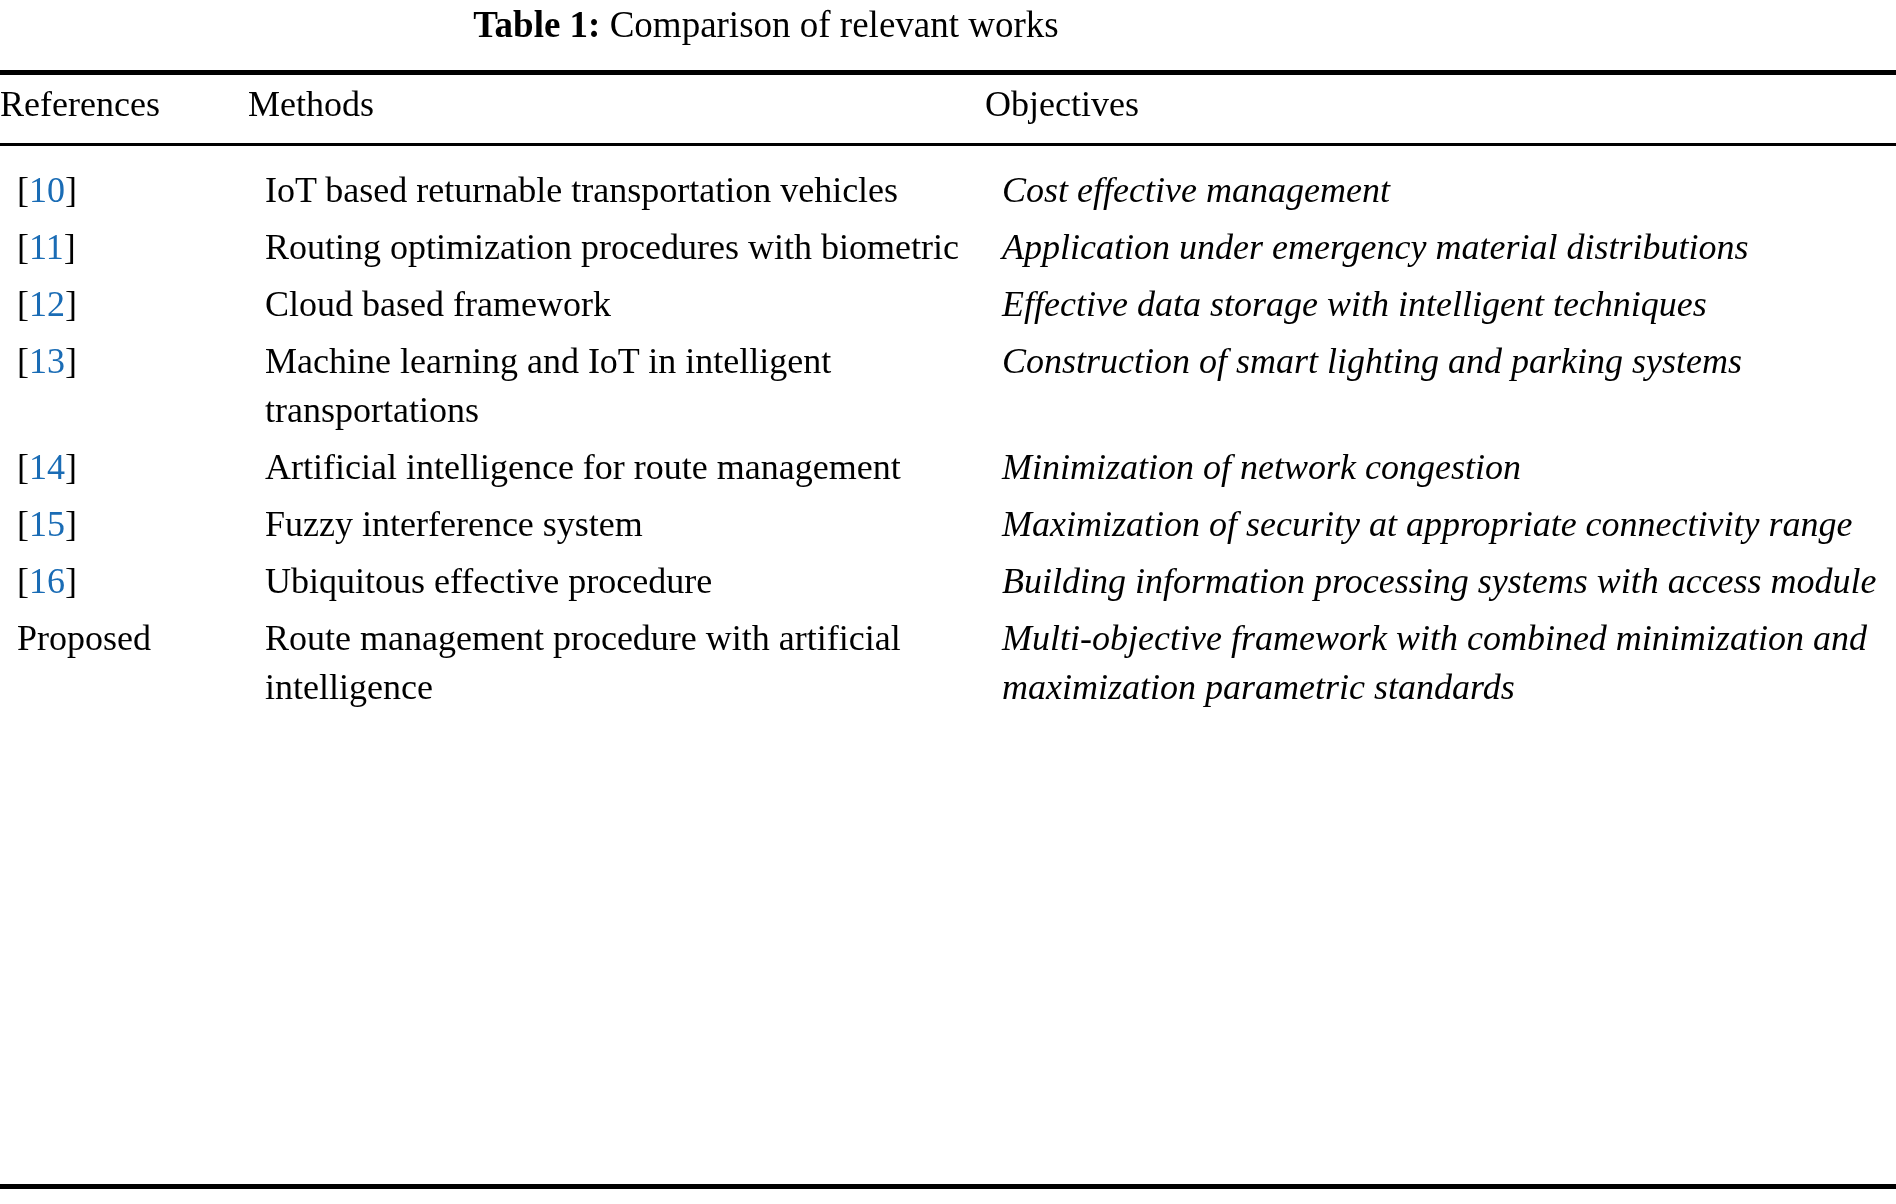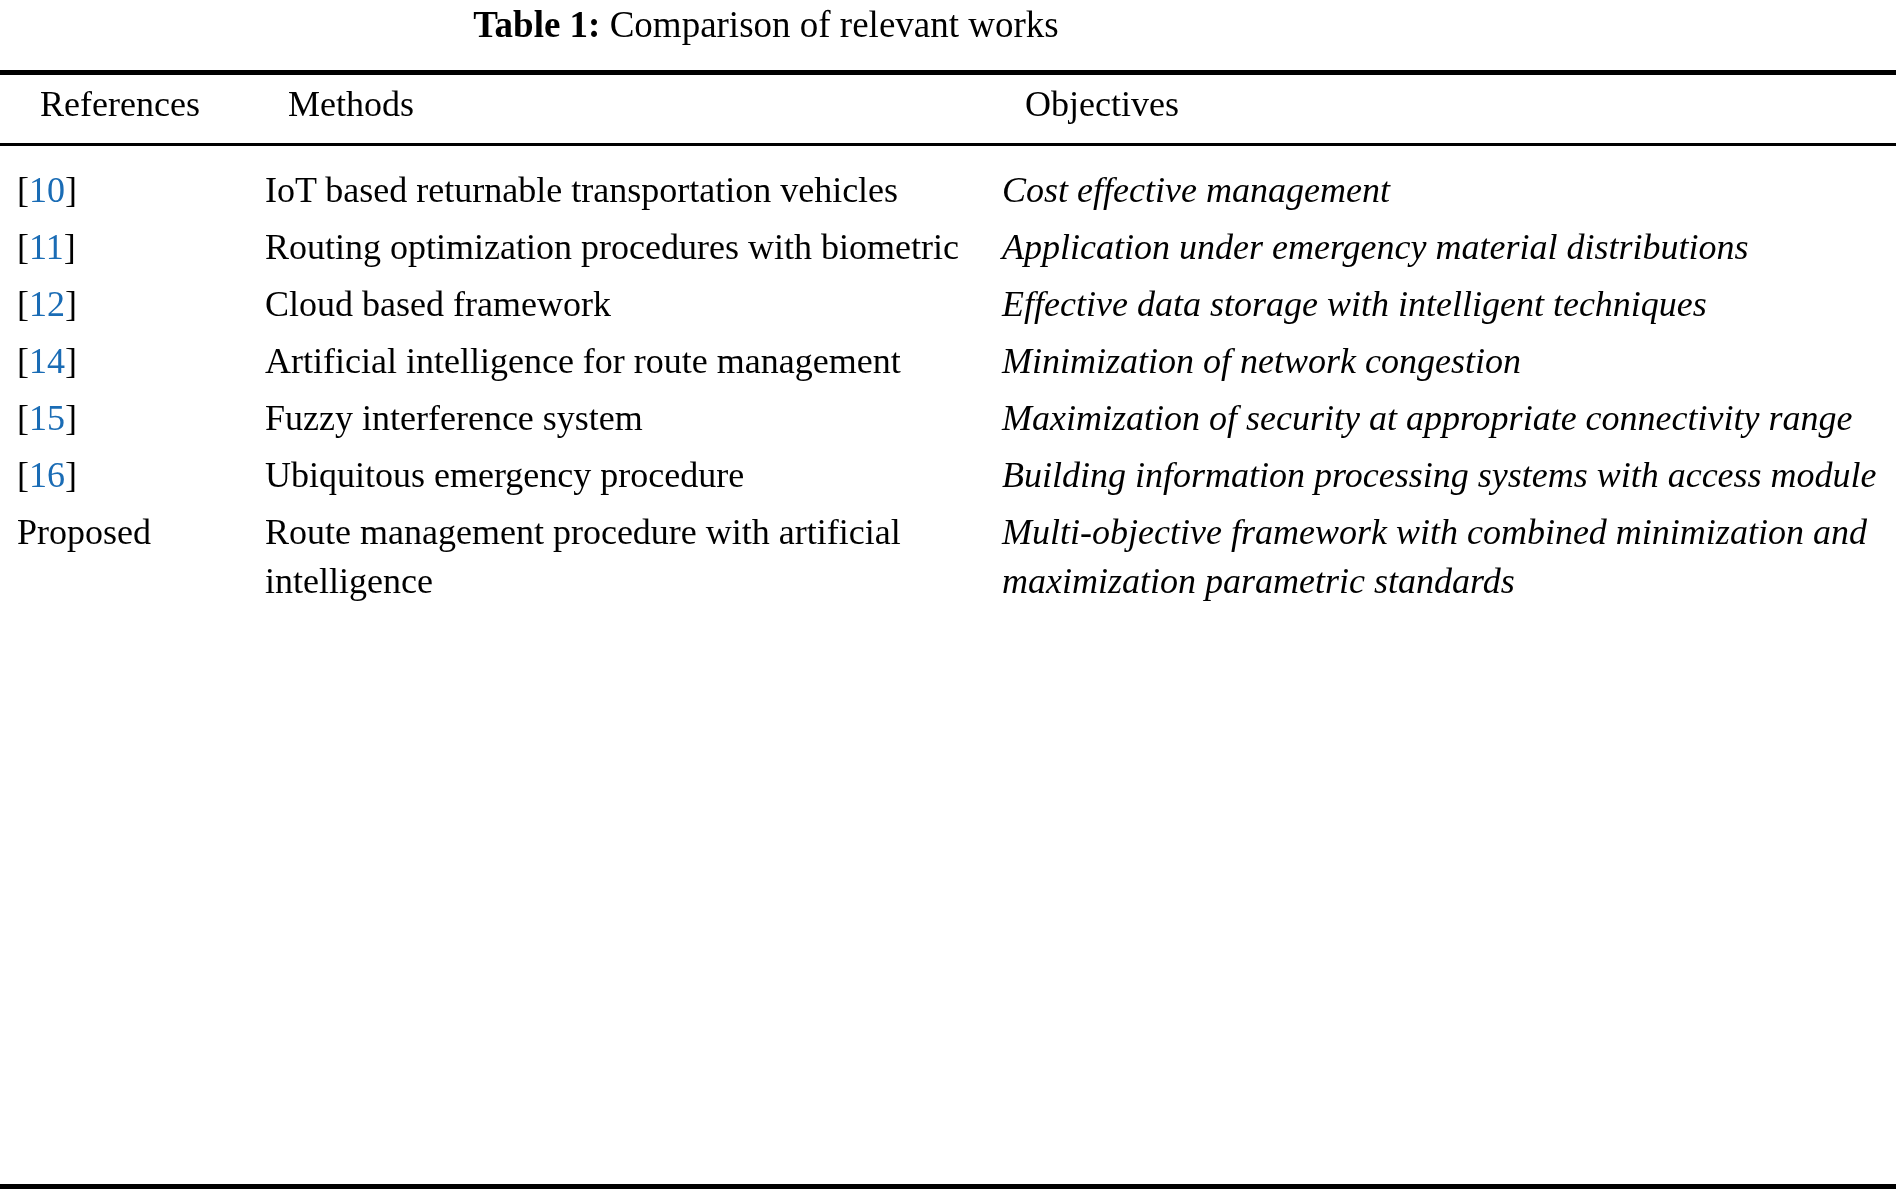--- a/index.html
+++ b/index.html
@@ -71,21 +71,20 @@
   
   .col-ref  { width: 248px; }
   .col-meth { width: 737px; }
   .col-obj  { width: 911px; }
 
   
   .header-row th {
     height: 76px;
     line-height: 56px;
     font-size: 36px;
-    padding-left: 40px;
   }
 
   
   .spacer-row td { height: 14px; }
 
   
   .body-row td {
     line-height: 49px;
     padding-bottom: 8px;
     padding-left: 17px;
@@ -140,32 +139,37 @@
           <td class="cell-ref"><span class="brk">[</span><span class="refnum">11</span><span class="brk">]</span></td>
           <td class="cell-meth">Routing optimization procedures with biometric</td>
           <td class="cell-obj">Application under emergency material distributions</td>
         </tr>
         <tr class="body-row">
           <td class="cell-ref"><span class="brk">[</span><span class="refnum">12</span><span class="brk">]</span></td>
           <td class="cell-meth">Cloud based framework</td>
           <td class="cell-obj">Effective data storage with intelligent techniques</td>
         </tr>
         <tr class="body-row">
+          <td class="cell-ref"><span class="brk">[</span><span class="refnum">13</span><span class="brk">]</span></td>
+          <td class="cell-meth">Machine learning and IoT in intelligent transportations</td>
+          <td class="cell-obj">Construction of smart lighting and parking systems</td>
+        </tr>
+        <tr class="body-row">
           <td class="cell-ref"><span class="brk">[</span><span class="refnum">14</span><span class="brk">]</span></td>
           <td class="cell-meth">Artificial intelligence for route management</td>
           <td class="cell-obj">Minimization of network congestion</td>
         </tr>
         <tr class="body-row">
           <td class="cell-ref"><span class="brk">[</span><span class="refnum">15</span><span class="brk">]</span></td>
           <td class="cell-meth">Fuzzy interference system</td>
           <td class="cell-obj">Maximization of security at appropriate connectivity range</td>
         </tr>
         <tr class="body-row">
           <td class="cell-ref"><span class="brk">[</span><span class="refnum">16</span><span class="brk">]</span></td>
-          <td class="cell-meth">Ubiquitous emergency procedure</td>
+          <td class="cell-meth">Ubiquitous effective procedure</td>
           <td class="cell-obj">Building information processing systems with access module</td>
         </tr>
         <tr class="body-row">
           <td class="cell-ref"><span>Proposed</span></td>
           <td class="cell-meth">Route management procedure with artificial intelligence</td>
           <td class="cell-obj">Multi-objective framework with combined minimization and maximization parametric standards</td>
         </tr>
       </tbody>
   </table>
 

